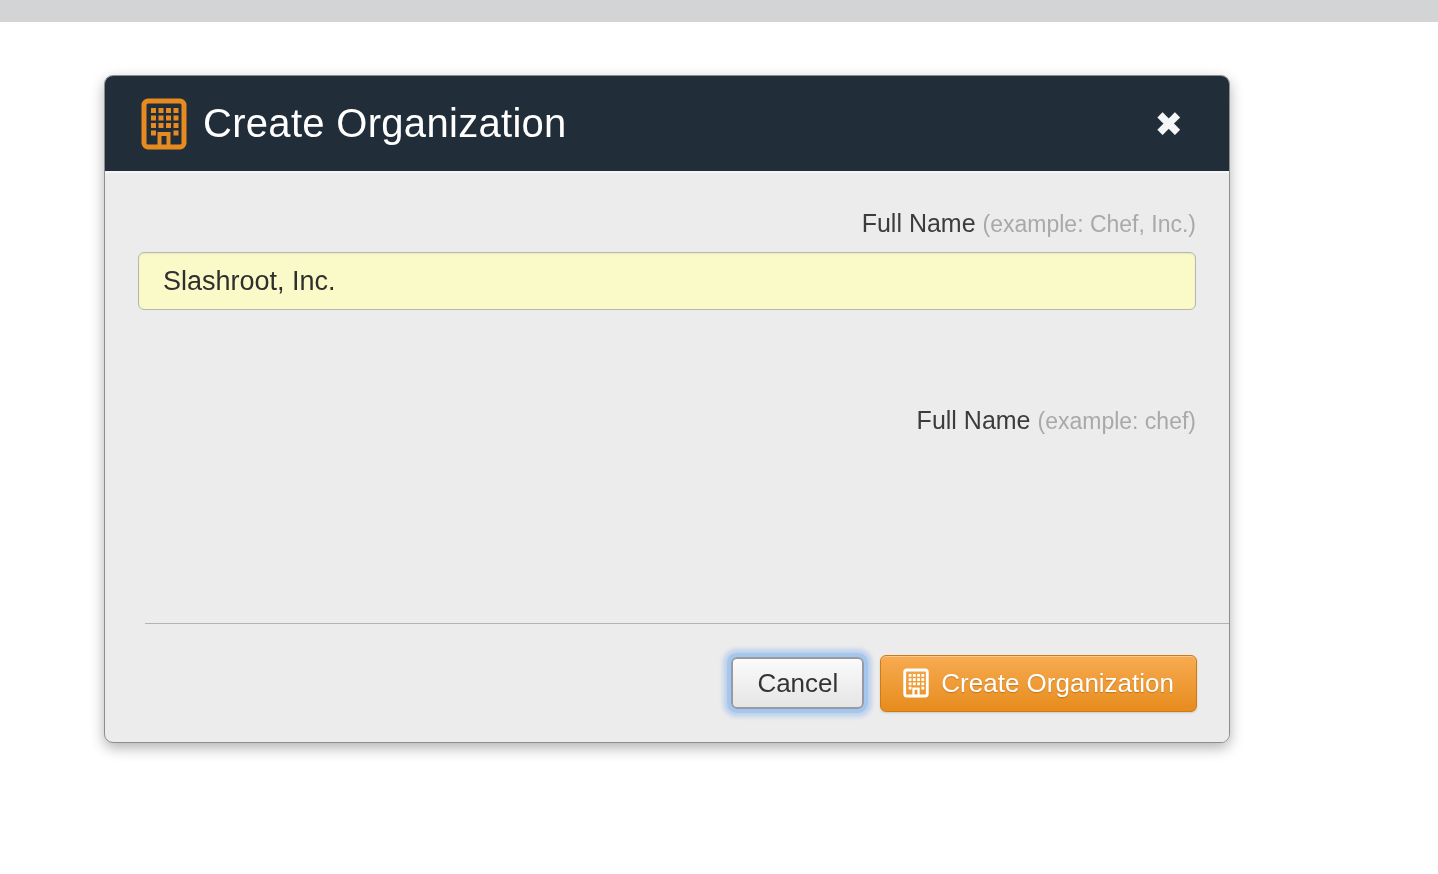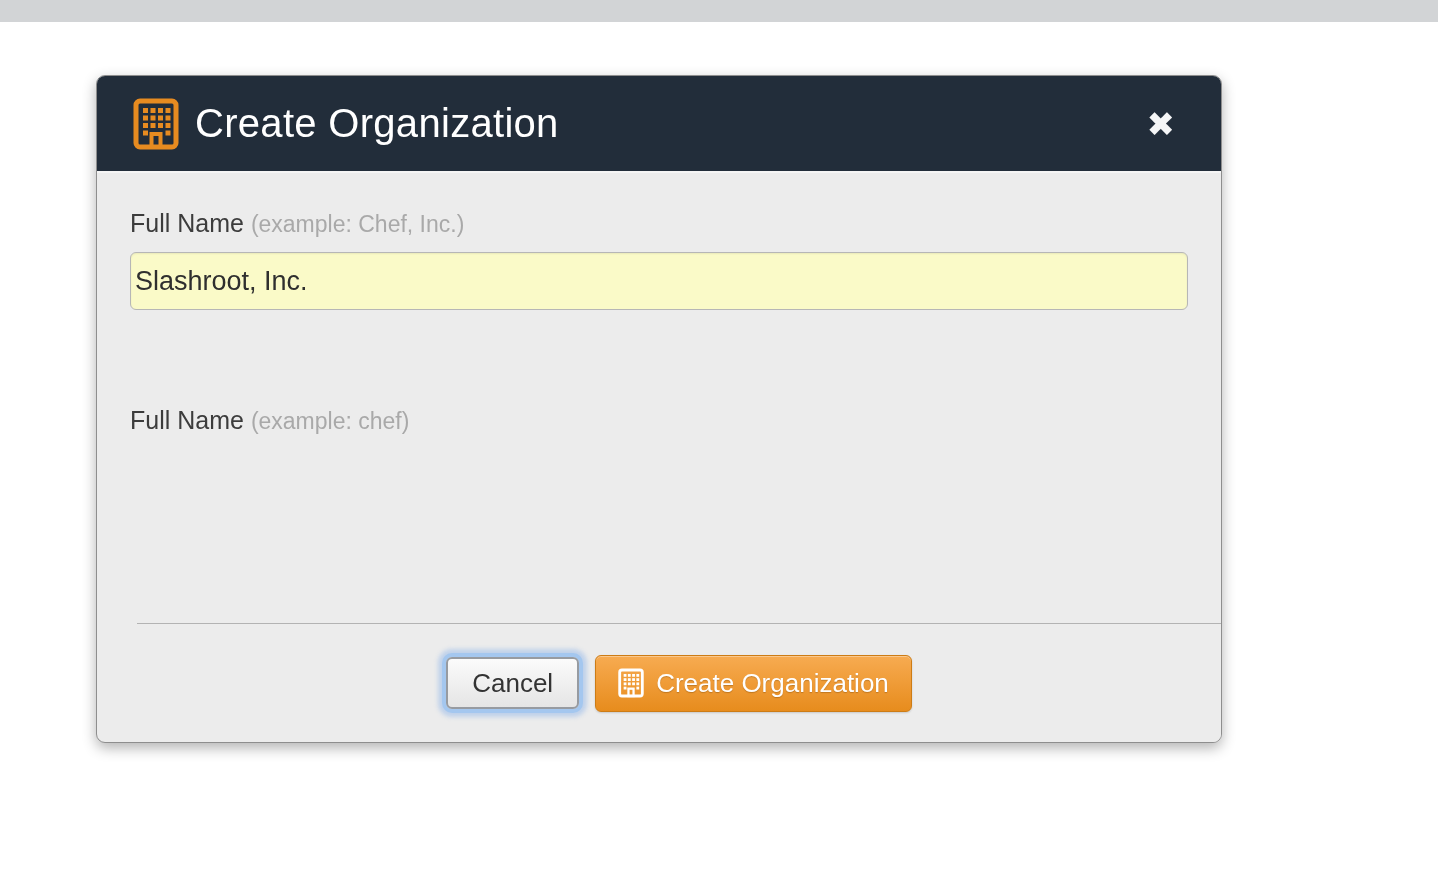--- a/index.html
+++ b/index.html
@@ -8,21 +8,21 @@
     background: #ffffff;
     font-family: "Liberation Sans", sans-serif;
     overflow: hidden;
   }
   .top-strip {
     width: 100%; height: 22px;
     background: #d2d4d6;
   }
   .modal {
     position: absolute;
-    left: 96px; top: 75px;
+    left: 104px; top: 75px;
     width: 1126px;
     background: #ececec;
     border: 1px solid #8e8e8e;
     border-radius: 9px;
     box-shadow: 0 5px 14px rgba(0,0,0,0.30);
   }
   .modal-header {
     height: 97px;
     background: #222d3a;
     border-radius: 8px 8px 0 0;
@@ -48,53 +48,54 @@
     user-select: none;
   }
   .modal-body {
     height: 450px;
     padding: 36px 33px 0 33px;
   }
   .field-label-row {
     font-size: 25px;
     color: #3c3c3c;
     line-height: 29px;
+    text-align: right;
   }
   .field-hint {
     font-size: 23px;
     color: #a9a9a9;
   }
   .text-input {
     display: block;
     width: 100%;
     height: 58px;
     margin-top: 13px;
     border: 1px solid #b6b6b6;
     border-radius: 6px;
     background: #ffffff;
     font-family: "Liberation Sans", sans-serif;
     font-size: 27px;
     color: #4a4a4a;
-    padding: 0 4px;
+    padding: 0 24px;
     box-shadow: inset 0 1px 2px rgba(0,0,0,0.07);
     outline: none;
   }
   .text-input.autofilled {
     background: #fafac8;
     color: #2f2f2f;
   }
   .field-short-name { margin-top: 96px; }
   .modal-footer {
     height: 119px;
     background: #ececec;
     border-top: 1px solid #b3b3b3;
     border-radius: 0 0 8px 8px;
     display: flex;
     align-items: center;
-    justify-content: center;
+    justify-content: flex-end;
     padding: 0 32px;
     margin-left: 40px;
   }
   .btn {
     font-family: "Liberation Sans", sans-serif;
     font-size: 26px;
     border-radius: 6px;
     cursor: pointer;
   }
   .btn-cancel {

